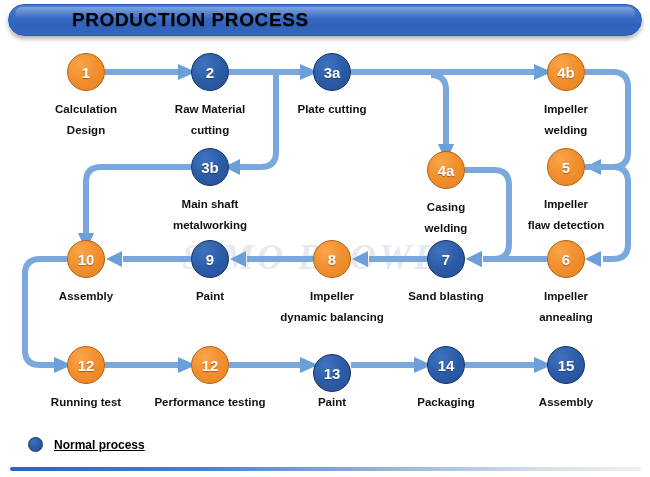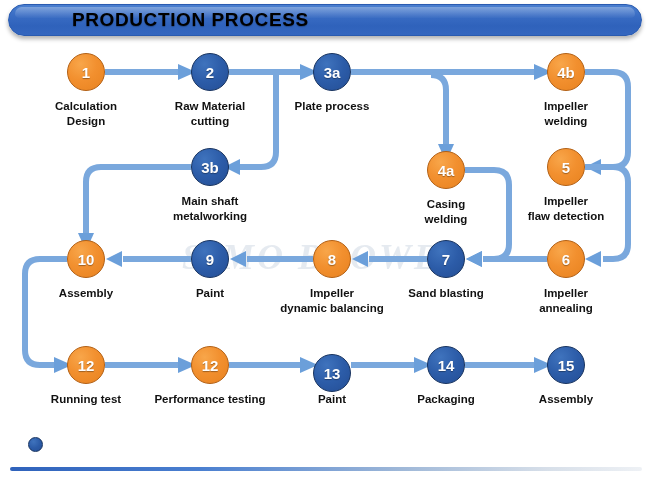--- a/index.html
+++ b/index.html
@@ -106,21 +106,21 @@
   .node.normal {
     background: radial-gradient(circle at 35% 28%, #3f73bd 0%, #2c5ca8 50%, #244e95 100%);
     border: 1.5px solid #16325f;
   }
   .node-label {
     position: absolute;
     text-align: center;
     font-size: 11.5px;
     font-weight: bold;
     color: #111111;
-    line-height: 15px;
+    line-height: 21px;
     font-family: "Liberation Sans", sans-serif;
     white-space: pre-line;
     z-index: 4;
   }
 
   
   .legend {
     position: absolute;
     left: 28px; top: 437px;
     z-index: 5;
@@ -269,21 +269,21 @@
   </svg>
 
   <div id="nodes-layer">
       <div class="node key" style="left: 67px; top: 53px;">1</div>
       <div class="node-label" style="left: 11px; top: 99px; width: 150px;">Calculation
 Design</div>
       <div class="node normal" style="left: 191px; top: 53px;">2</div>
       <div class="node-label" style="left: 135px; top: 99px; width: 150px;">Raw Material
 cutting</div>
       <div class="node normal" style="left: 313px; top: 53px;">3a</div>
-      <div class="node-label" style="left: 257px; top: 99px; width: 150px;">Plate process</div>
+      <div class="node-label" style="left: 257px; top: 99px; width: 150px;">Plate cutting</div>
       <div class="node key" style="left: 547px; top: 53px; text-align: center;">4b</div>
       <div class="node-label" style="left: 491px; top: 99px; width: 150px;">Impeller
 welding</div>
       <div class="node normal" style="left: 191px; top: 148px;">3b</div>
       <div class="node-label" style="left: 135px; top: 194px; width: 150px;">Main shaft
 metalworking</div>
       <div class="node key" style="left: 427px; top: 151px;">4a</div>
       <div class="node-label" style="left: 371px; top: 197px; width: 150px;">Casing
 welding</div>
       <div class="node key" style="left: 547px; top: 148px;">5</div>
@@ -309,18 +309,19 @@
       <div class="node-label" style="left: 257px; top: 392px; width: 150px;">Paint</div>
       <div class="node normal" style="left: 427px; top: 346px;">14</div>
       <div class="node-label" style="left: 371px; top: 392px; width: 150px;">Packaging</div>
       <div class="node normal" style="left: 547px; top: 346px;">15</div>
       <div class="node-label" style="left: 491px; top: 392px; width: 150px;">Assembly</div>
     </div>
 
   <div class="legend">
     <div class="legend-item">
       <span class="legend-dot normal"></span>
+      <span class="legend-text">Normal process</span>
     </div>
   </div>
 
   <div class="bottom-rule"></div>
 
 </div>
 
 </body></html>

